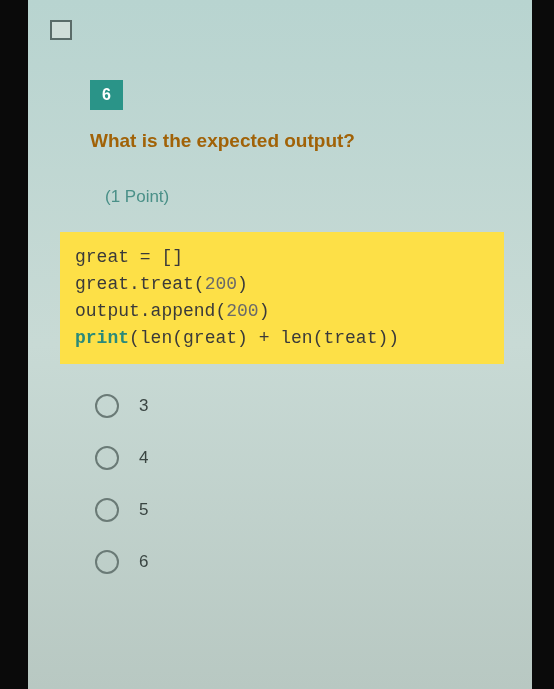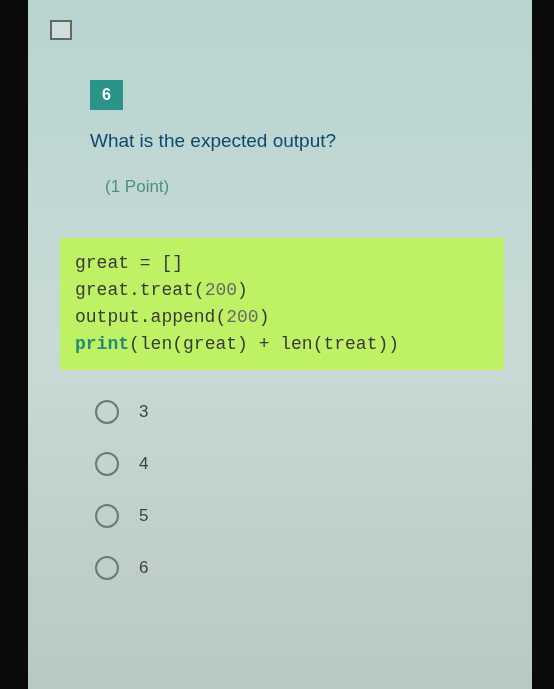--- a/index.html
+++ b/index.html
@@ -42,33 +42,33 @@
       background: #2a9488;
       color: white;
       font-size: 16px;
       font-weight: 600;
       padding: 6px 12px;
       margin-left: 40px;
       margin-bottom: 20px;
     }
     .question-text {
       font-size: 19px;
-      color: #0c4a6e;
+      color: #a16207;
       margin-left: 40px;
-      margin-bottom: 25px;
-      font-weight: 400;
+      margin-bottom: 35px;
+      font-weight: 700;
     }
     .points-text {
       font-size: 17px;
       color: #4a9088;
       margin-left: 55px;
-      margin-bottom: 41px;
+      margin-bottom: 25px;
     }
     .code-block {
-      background: #bef264;
+      background: #fde047;
       padding: 12px 15px;
       margin: 0 10px 30px 10px;
       font-family: 'Courier New', Consolas, monospace;
       font-size: 18px;
       line-height: 1.5;
       color: #3a3a3a;
     }
     .code-line {
       white-space: pre;
     }

